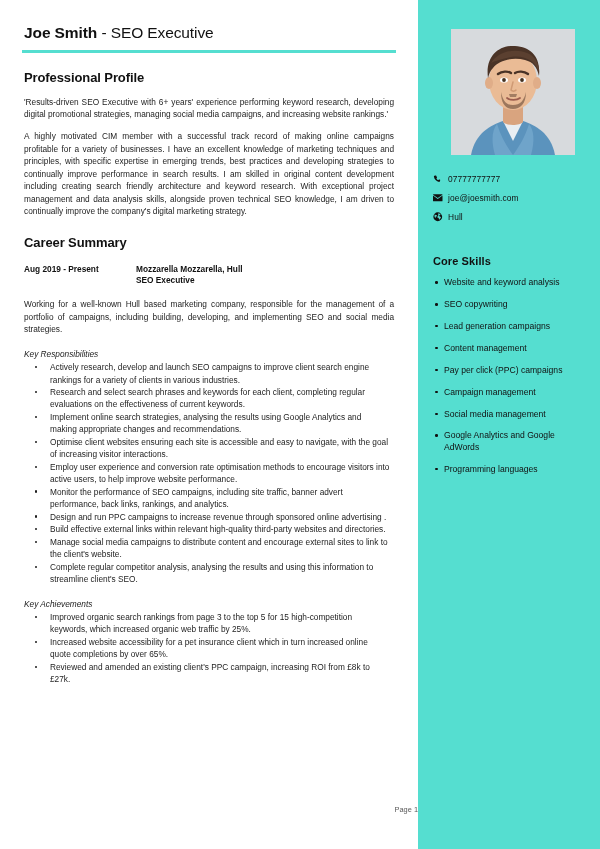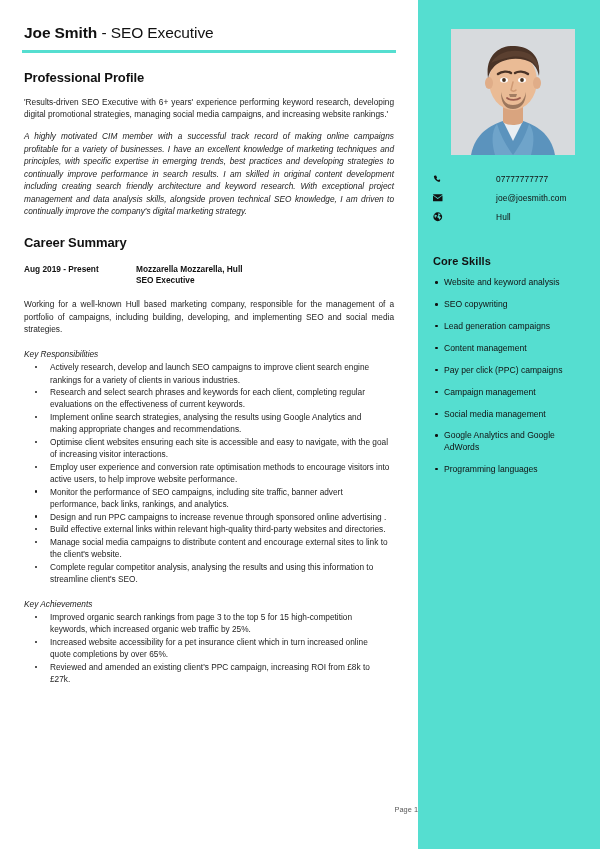--- a/index.html
+++ b/index.html
@@ -54,21 +54,20 @@
     left: 15px;
     right: 8px;
   }
   .contact-row {
     display: flex;
     align-items: flex-start;
     margin-bottom: 9px;
     font-size: 8.4px;
     color: #1a1a1a;
     line-height: 1.2;
-    gap: 48px;
   }
   .contact-icon {
     width: 13px;
     flex: 0 0 13px;
     display: flex;
     align-items: center;
     justify-content: flex-start;
     padding-top: 0px;
   }
   .contact-icon svg { display: block; }
@@ -150,21 +149,21 @@
     letter-spacing: -0.1px;
   }
 
   p.body {
     font-size: 8.3px;
     line-height: 1.5;
     color: #1d1d1d;
     text-align: justify;
     margin: 11px 2px 0 2px;
   }
-  p.body.tight { margin-top: 10px; font-style: italic; }
+  p.body.tight { margin-top: 10px; }
 
   .job-head {
     display: flex;
     margin: 14px 0 0 2px;
   }
   .job-dates {
     width: 112px;
     flex: 0 0 112px;
     font-size: 8.3px;
     font-weight: bold;

